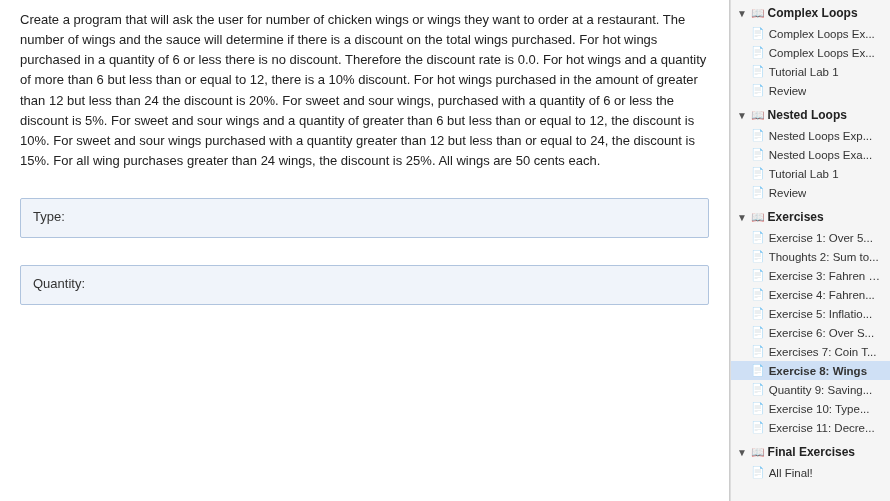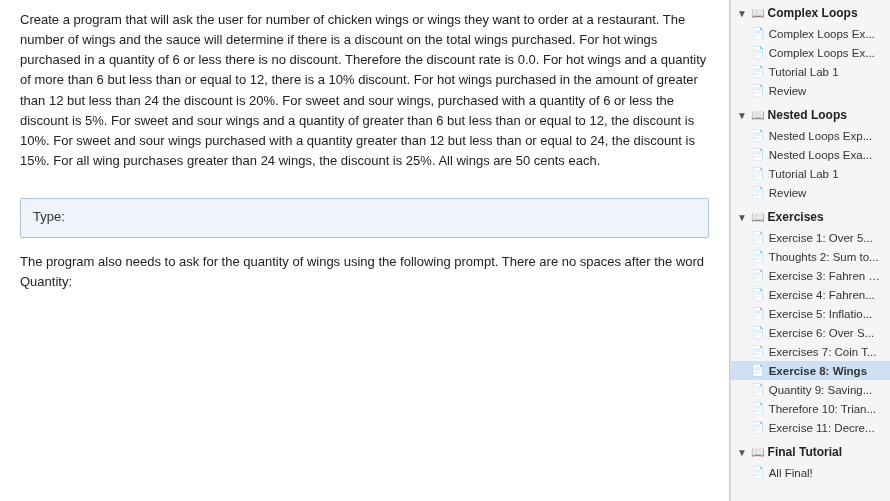--- a/index.html
+++ b/index.html
@@ -112,21 +112,23 @@
     }
   </style>
 </head>
 <body>
 
 <div class="main-content">
   <p>Create a program that will ask the user for number of chicken wings or wings they want to order at a restaurant. The number of wings and the sauce will determine if there is a discount on the total wings purchased. For hot wings purchased in a quantity of 6 or less there is no discount. Therefore the discount rate is 0.0. For hot wings and a quantity of more than 6 but less than or equal to 12, there is a 10% discount. For hot wings purchased in the amount of greater than 12 but less than 24 the discount is 20%. For sweet and sour wings, purchased with a quantity of 6 or less the discount is 5%. For sweet and sour wings and a quantity of greater than 6 but less than or equal to 12, the discount is 10%. For sweet and sour wings purchased with a quantity greater than 12 but less than or equal to 24, the discount is 15%. For all wing purchases greater than 24 wings, the discount is 25%. All wings are 50 cents each.</p>
   <div class="input-box">
     <span class="input-label">Type:</span>
   </div>
-  <p>The program also needs to ask for the quantity of wings using the following prompt. There are no spaces after the word Quantity:</p>
+  <div class="input-box">
+    <span class="input-label">Quantity:</span>
+  </div>
 </div>
 
 <div class="sidebar" id="sidebar-container">
 <div class="sidebar-section">
       <div class="sidebar-section-header">
       <span class="triangle">▼</span>
       <span class="book-icon">📖</span>
       <span>Complex Loops</span>
     </div>
       <div class="sidebar-item">
@@ -206,31 +208,31 @@
       <div class="sidebar-item active">
         <span class="page-icon">📄</span>
         <span class="label">Exercise 8: Wings</span>
       </div>
       <div class="sidebar-item">
         <span class="page-icon">📄</span>
         <span class="label">Quantity 9: Saving...</span>
       </div>
       <div class="sidebar-item">
         <span class="page-icon">📄</span>
-        <span class="label">Therefore 10: Trian...</span>
+        <span class="label">Exercise 10: Type...</span>
       </div>
       <div class="sidebar-item">
         <span class="page-icon">📄</span>
         <span class="label">Exercise 11: Decre...</span>
       </div>
     </div>
     <div class="sidebar-section">
       <div class="sidebar-section-header">
       <span class="triangle">▼</span>
       <span class="book-icon">📖</span>
-      <span>Final Tutorial</span>
+      <span>Final Exercises</span>
     </div>
       <div class="sidebar-item">
         <span class="page-icon">📄</span>
         <span class="label">All Final!</span>
       </div>
     </div>
   </div>
 
 </body></html>

